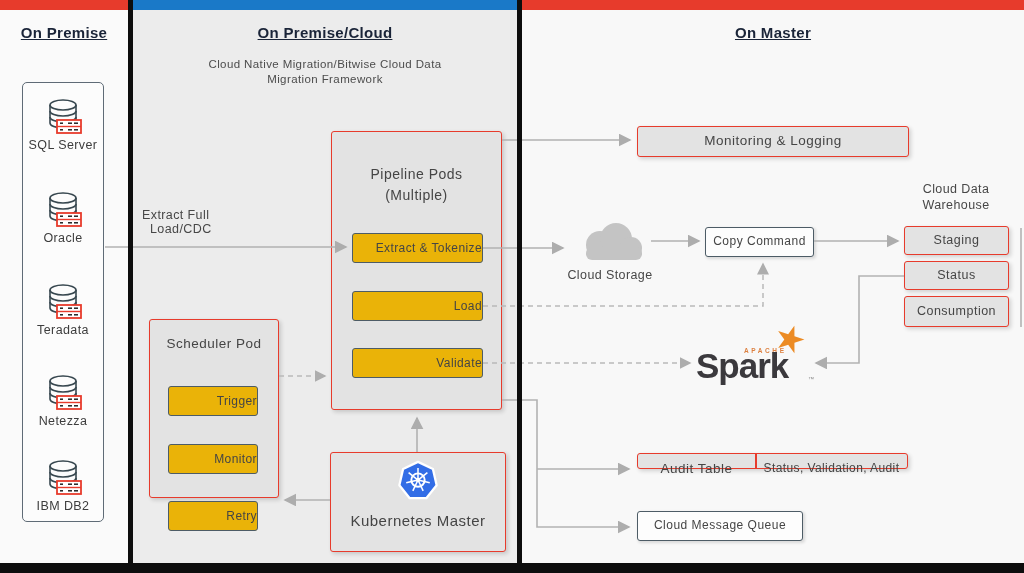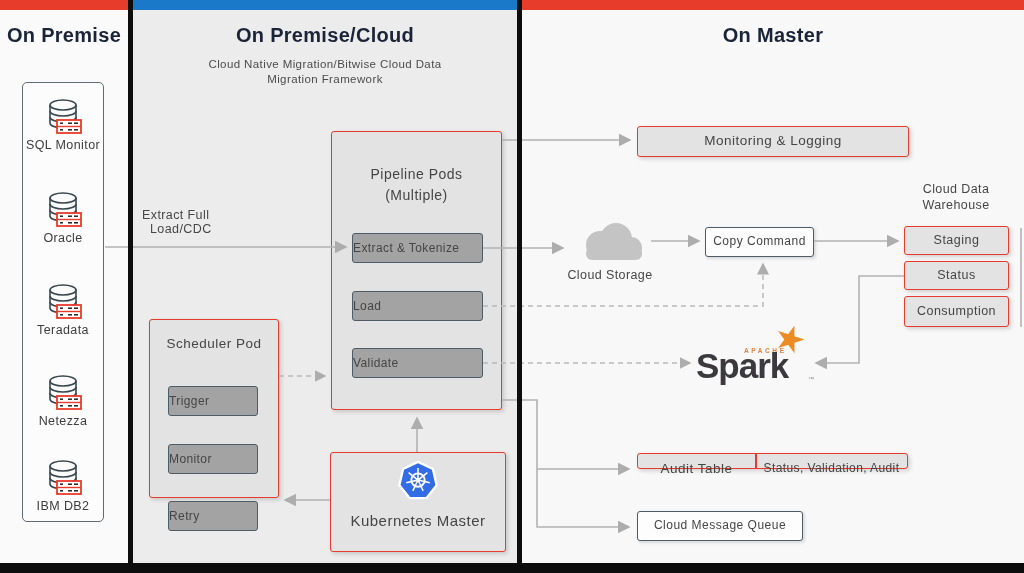--- a/index.html
+++ b/index.html
@@ -9,40 +9,40 @@
 
   .col-bg { position:absolute; top:0; height:573px; }
   #col1-bg { left:0; width:128px; background:#fafafa; }
   #col2-bg { left:133px; width:384px; background:#ececec; }
   #col3-bg { left:522px; width:502px; background:#f8f8f8; }
 
   .topbar { position:absolute; top:0; height:10px; z-index:6; }
   .sep { position:absolute; top:0; width:5px; height:573px; background:#0d0d0d; z-index:5; }
   #bottombar { position:absolute; left:0; top:563px; width:1024px; height:10px; background:#0d0d0d; z-index:6; }
 
-  .col-title { position:absolute; top:24px; font-size:20px; font-weight:bold; color:#1a2438;
-               letter-spacing:.3px; text-align:center; z-index:2; }
+  .col-title { position:absolute; top:24px; font-size:15px; font-weight:bold; color:#1a2438;
+               letter-spacing:.3px; text-align:center; z-index:2;text-decoration:underline; }
 
   .subtitle { position:absolute; left:165px; top:57px; width:320px; text-align:center;
               font-size:11.5px; line-height:15px; color:#4c4c4c; letter-spacing:.4px; z-index:2; }
 
   
   #db-box { position:absolute; left:22px; top:82px; width:82px; height:440px;
             border:1.5px solid #5f6b76; border-radius:5px; background:#fcfcfc; z-index:1; }
   .db-item { position:absolute; left:8px; width:110px; text-align:center; z-index:2; }
   .db-item svg { display:block; margin:0 auto; }
   .db-label { font-size:12.5px; color:#3d3d3d; letter-spacing:.4px; margin-top:1px; }
 
   
   .red-box { position:absolute; background:#e3e3e3; border:1.5px solid #e73b2c; border-radius:3px;
              box-shadow:2px 2px 4px rgba(0,0,0,.16); z-index:2; }
   .slate-box { position:absolute; background:#fdfdfd; border:1.4px solid #4d5c66; border-radius:3px;
                box-shadow:1.5px 1.5px 3px rgba(0,0,0,.12); z-index:2; }
-  .step-box { position:absolute; background:#a3a3a3; border:1.4px solid #4d5c66; border-radius:3px;
-              z-index:3; text-align:left; font-size:12px; color:#454545; letter-spacing:.4px; }
+  .step-box { position:absolute; background:#eab308; border:1.4px solid #4d5c66; border-radius:3px;
+              z-index:3; text-align:right; font-size:12px; color:#454545; letter-spacing:.4px; }
   .node-label { text-align:center; color:#454545; letter-spacing:.5px; }
 
   .free-label { position:absolute; color:#474747; letter-spacing:.4px; z-index:2; }
 
   
   #wires { position:absolute; left:0; top:0; width:1024px; height:573px; z-index:4; pointer-events:none; }
 
   
   #spark { position:absolute; left:696px; top:330px; width:132px; height:58px; z-index:2; }
   #spark .apache { position:absolute; left:48px; top:17px; font-size:6.5px; letter-spacing:2.6px;
@@ -89,21 +89,21 @@
         <g stroke="#222" stroke-width="1.5">
           <line x1="19" y1="26.2" x2="22" y2="26.2"></line>
             <line x1="27" y1="26.2" x2="31" y2="26.2"></line>
             <line x1="33" y1="26.2" x2="37" y2="26.2"></line>
           <line x1="19" y1="32.8" x2="22" y2="32.8"></line>
             <line x1="27" y1="32.8" x2="31" y2="32.8"></line>
             <line x1="33" y1="32.8" x2="37" y2="32.8"></line>
         </g>
       </g>
     </svg>
-    <div class="db-label">SQL Monitor</div>
+    <div class="db-label">SQL Server</div>
   </div>
 
   <div class="db-item" style="top:190px;">
     <svg width="44" height="40" viewBox="0 0 44 40">
       <g stroke="#37474f" stroke-width="1.6" fill="#fcfcfc">
         <path d="M9,8 v18"></path>
           <path d="M35,8 v18"></path>
         <path d="M9,14 a13,5 0 0 0 26,0"></path>
           <path d="M9,20 a13,5 0 0 0 26,0"></path>
         <path d="M9,26 a13,5 0 0 0 26,0"></path>

